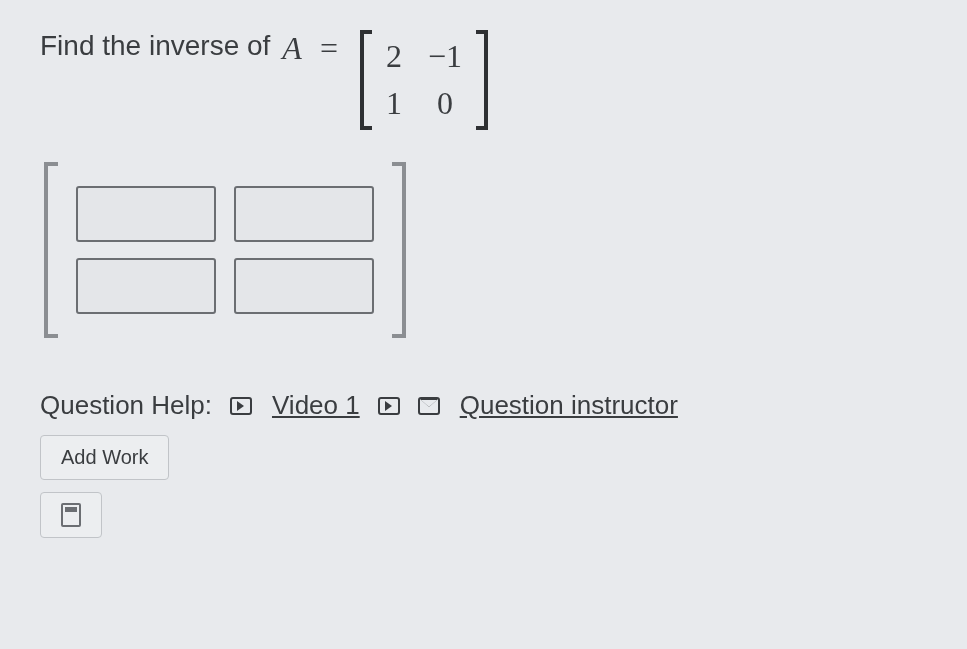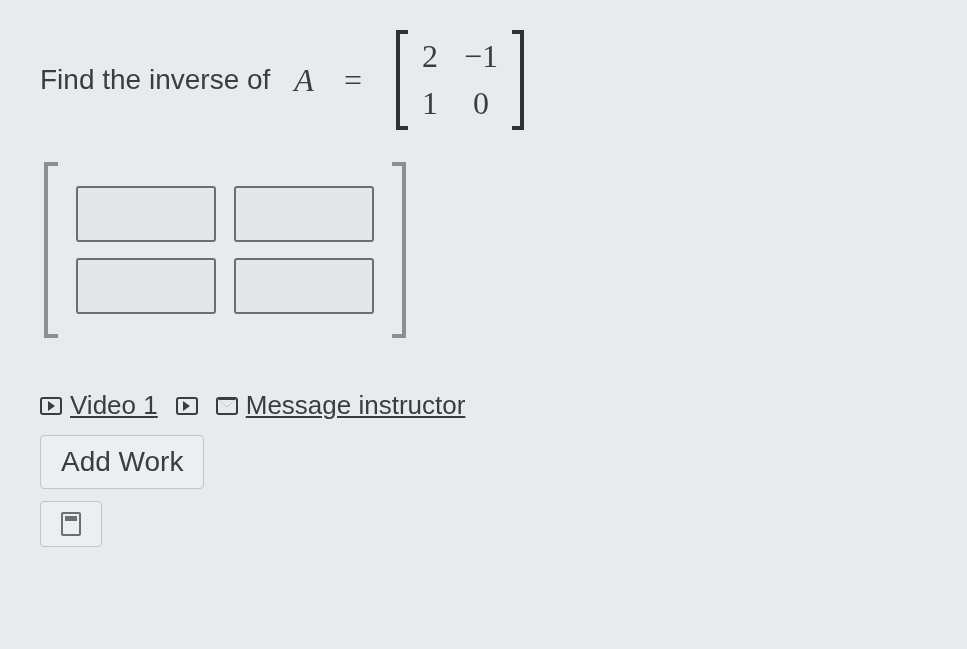--- a/index.html
+++ b/index.html
@@ -7,24 +7,23 @@
     margin: 0;
     padding: 30px 40px;
     font-family: Arial, Helvetica, sans-serif;
     background: #e8eaed;
     color: #3a3d40;
     width: 967px;
     height: 649px;
   }
   .question-row {
     display: flex;
-    align-items: center;
     font-size: 28px;
     margin-bottom: 30px;
-    gap: 24px;
+    gap: 12px;
   }
   .italic-A {
     font-family: 'Times New Roman', serif;
     font-style: italic;
     font-size: 32px;
   }
   .eq { font-family: 'Times New Roman', serif; font-size: 32px; margin: 0 6px;}
   .matrix {
     display: inline-flex;
     align-items: center;
@@ -69,21 +68,21 @@
     font-size: 26px;
     color: #3a3d40;
     flex-wrap: wrap;
     margin-bottom: 14px;
   }
   .help-link {
     color: #3a3d40;
     text-decoration: underline;
     display: inline-flex;
     align-items: center;
-    gap: 8px;
+    gap: 20px;
     cursor: pointer;
   }
   .icon-box {
     display: inline-flex;
     width: 22px; height: 18px;
     border: 2px solid #3a3d40;
     border-radius: 3px;
     align-items: center; justify-content: center;
     font-size: 11px;
   }
@@ -92,21 +91,21 @@
   .icon-mail::after { content:''; position:absolute; top:0; left:0; width:0; height:0; border-left:9px solid transparent; border-right:9px solid transparent; border-top:8px solid #3a3d40;}
   .icon-mail::before { content:''; position:absolute; top:1px; left:1px; width:0; height:0; border-left:8px solid transparent; border-right:8px solid transparent; border-top:7px solid #e8eaed; z-index:1;}
   .tool-btn {
     display: inline-flex;
     align-items: center;
     gap: 8px;
     background: #eceef0;
     border: 1px solid #c1c4c8;
     border-radius: 4px;
     padding: 10px 20px;
-    font-size: 28px;
+    font-size: 20px;
     color: #3a3d40;
     cursor: pointer;
     margin-bottom: 12px;
     margin-right: 8px;
   }
   .calc-icon {
     width: 20px; height: 24px;
     border: 2px solid #6b6e72;
     border-radius: 2px;
     position: relative;
@@ -154,30 +153,31 @@
     <input class="answer-cell" value="" style="">
     <input class="answer-cell" value="" style="">
   </div>
   <svg class="big-bracket-svg" viewBox="0 0 22 180" width="22">
       <path d="M4 4 H16 V176 H4" fill="none" stroke="#8b8e92" stroke-width="4"></path>
     </svg>
 </div>
 
 
 <div class="help-row">
+  <span>Question Help:</span>
   <a class="help-link">
     <span class="icon-box icon-play"></span>
     <span>Video 1</span>
   </a>
   <a class="help-link">
     <span class="icon-box icon-play"></span>
   </a>
   <a class="help-link">
     <span class="icon-box icon-mail"></span>
-    <span>Message instructor</span>
+    <span>Question instructor</span>
   </a>
 </div>
 
 <div>
   <button class="tool-btn">
     <span>Add Work</span>
   </button>
 </div>
 <div>
   <button class="tool-btn">

